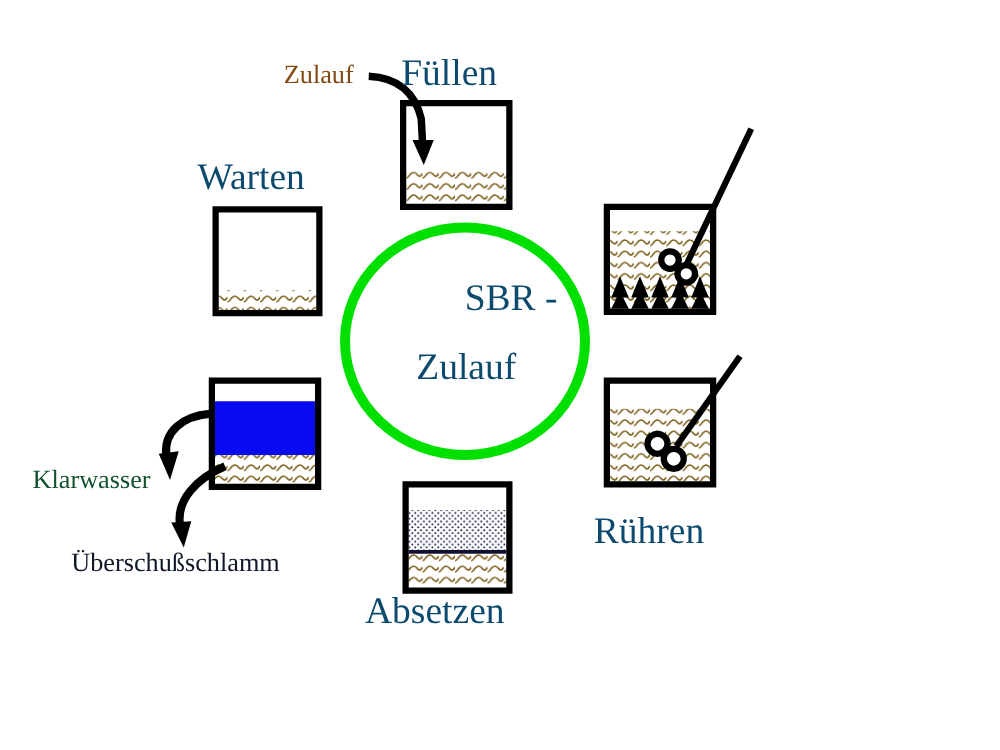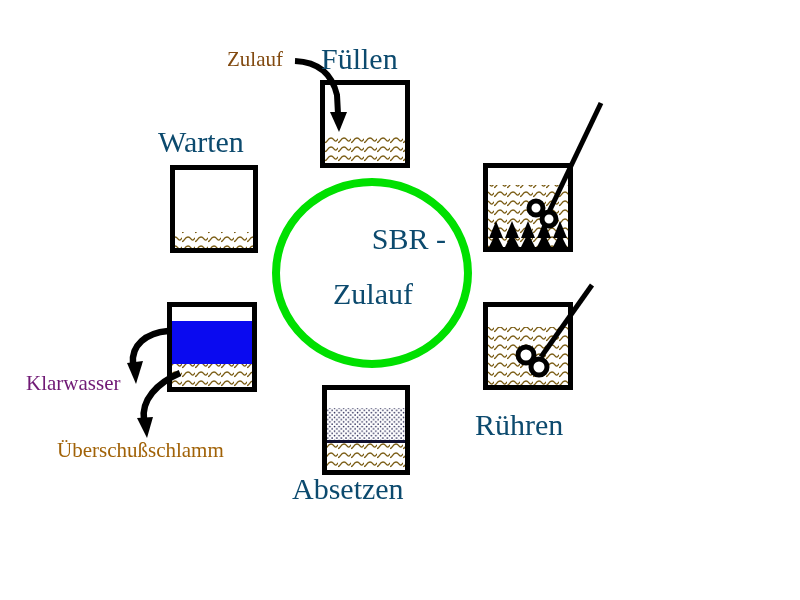--- a/index.html
+++ b/index.html
@@ -11,22 +11,22 @@
   .small{font-size:21px;}
   .lbl-fuellen{left:321px;top:44px;}
   .lbl-warten{left:158px;top:127px;}
   .lbl-beluften{left:466px;top:127px;}
   .lbl-ruehren{left:475px;top:410px;}
   .lbl-absetzen{left:292px;top:474px;}
   .lbl-leeren{left:164px;top:391px;}
   .lbl-sbr1{left:300px;top:224px;width:146px;text-align:right;}
   .lbl-sbr2{left:300px;top:279px;width:146px;text-align:center;}
   .lbl-zulauf{left:227px;top:49px;color:#824a10;}
-  .lbl-klarwasser{left:26px;top:373px;color:#701a75;}
-  .lbl-ueberschuss{left:57px;top:440px;color:#a16207;}
+  .lbl-klarwasser{left:26px;top:373px;color:#14532d;}
+  .lbl-ueberschuss{left:57px;top:440px;color:#0f172a;}
 </style>
 </head>
 <body>
 
 <div id="scene">
 
   <svg id="draw" width="800" height="600" viewBox="0 0 800 600">
     <defs>
       <pattern id="waves" width="13" height="9" patternUnits="userSpaceOnUse">
         <path d="M0 7.5 C2.5 7.5 2.5 3 6 3 C9 3 8.5 6.5 11 6 C12.2 5.7 12.6 4.3 13 3.8" fill="none" stroke="#7a5c14" stroke-width="1.3"></path>

